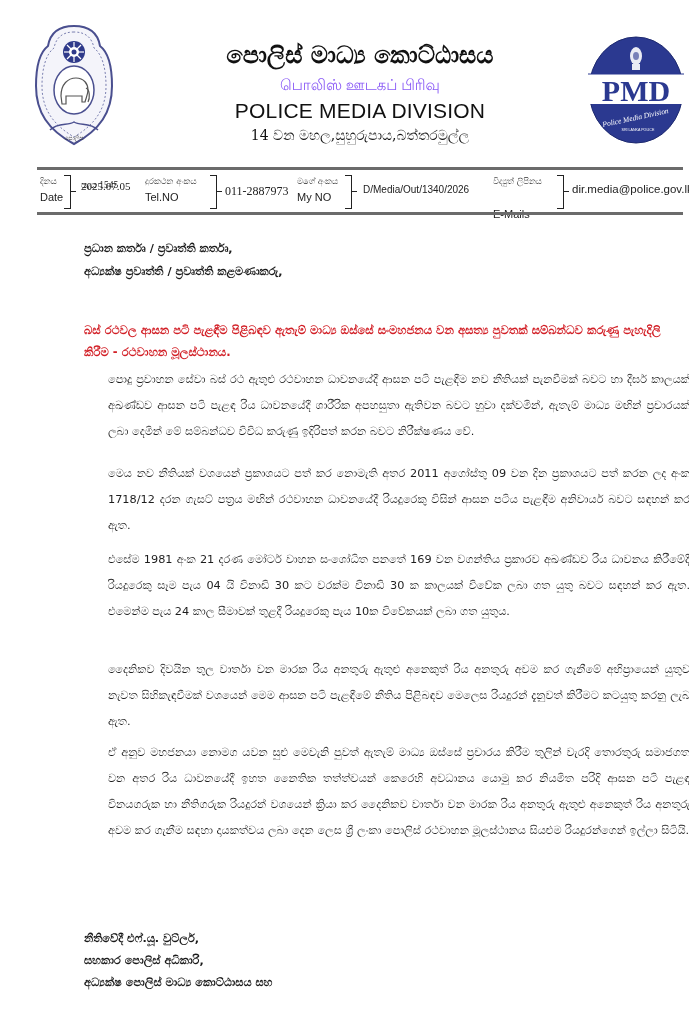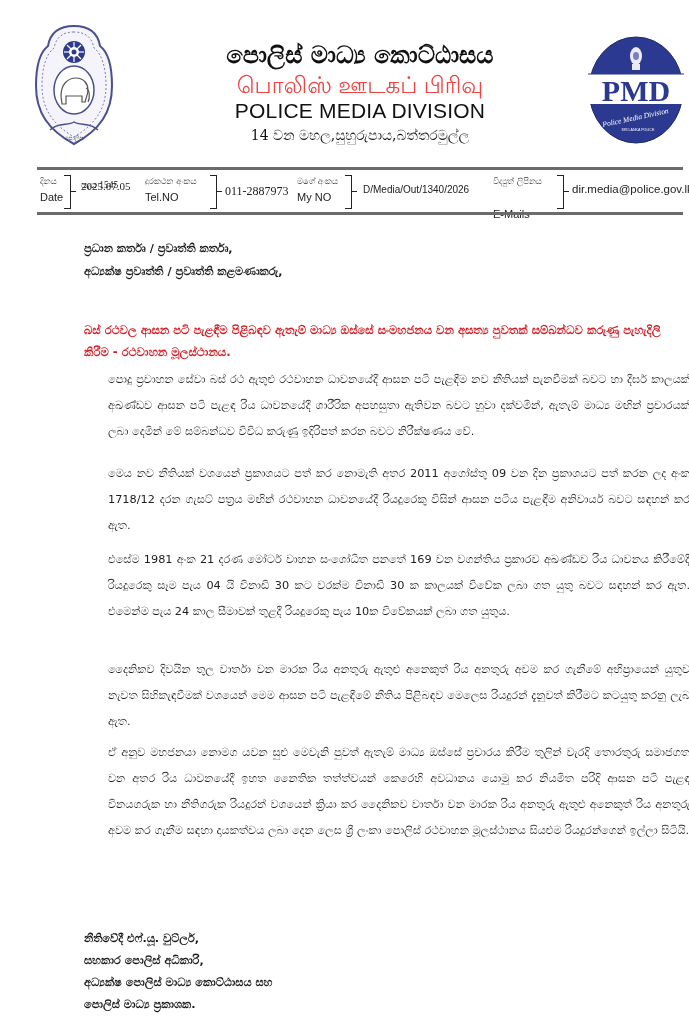--- a/index.html
+++ b/index.html
@@ -7,21 +7,21 @@
     width: 689px; height: 1024px; background: #ffffff; position: relative; overflow: hidden;
     font-family: "DejaVu Sans", sans-serif; color: #1a1a1a;
   }
   .page { position: absolute; left: 0; top: 0; width: 689px; height: 1024px; }
 
   
   .crest { position: absolute; left: 28px; top: 22px; width: 92px; height: 128px; }
   .pmd-logo { position: absolute; left: 586px; top: 34px; width: 100px; height: 112px; }
   .head-center { position: absolute; left: 200px; top: 40px; width: 320px; text-align: center; }
   .h-sinhala { font-family: "DejaVu Sans", sans-serif; font-weight: bold; font-size: 24px; line-height: 30px; color: #111; }
-  .h-tamil { font-family: Liberation Sans, sans-serif; font-size: 23px; line-height: 26px; color: #ef4444; margin-top: 2px; }
+  .h-tamil { font-family: Liberation Serif, serif; font-size: 15px; line-height: 26px; color: #8b5cf6; margin-top: 2px; }
   .h-english { font-family: "Liberation Sans", sans-serif; font-size: 21px; line-height: 26px; color: #111; letter-spacing: 0.2px; }
   .h-address { font-family: "DejaVu Serif", serif; font-size: 14px; line-height: 22px; color: #111; }
 
   
   .rule { position: absolute; left: 37px; width: 646px; height: 3px; background: #6b6b6b; }
   .rule.top { top: 167px; }
   .rule.bottom { top: 212px; }
   .infobar { position: absolute; left: 37px; top: 172px; width: 646px; height: 38px; }
   .cell { position: absolute; top: 0; height: 38px; }
   .lbl { position: absolute; font-size: 8.5px; line-height: 14px; color: #333; white-space: nowrap; }
@@ -141,15 +141,14 @@
   <div class="para p1">පොදු ප්‍රවාහන සේවා බස් රථ ඇතුළු රථවාහන ධාවනයේදී ආසන පටි පැළඳීම නව නීතියක් පැනවීමක් බවට හා දීර්ඝ කාලයක් අඛණ්ඩව ආසන පටි පැළඳ රිය ධාවනයේදී ශාරීරික අපහසුතා ඇතිවන බවට හුවා දක්වමින්, ඇතැම් මාධ්‍ය මඟින් ප්‍රචාරයක් ලබා දෙමින් මේ සම්බන්ධව විවිධ කරුණු ඉදිරිපත් කරන බවට නිරීක්ෂණය වේ.</div>
   <div class="para p2">මෙය නව නීතියක් වශයෙන් ප්‍රකාශයට පත් කර නොමැති අතර 2011 අගෝස්තු 09 වන දින ප්‍රකාශයට පත් කරන ලද අංක 1718/12 දරන ගැසට් පත්‍රය මඟින් රථවාහන ධාවනයේදී රියදුරෙකු විසින් ආසන පටිය පැළඳීම අනිවාර්ය බවට සඳහන් කර ඇත.</div>
   <div class="para p3">එසේම 1981 අංක 21 දරණ මෝටර් වාහන සංශෝධිත පනතේ 169 වන වගන්තිය ප්‍රකාරව අඛණ්ඩව රිය ධාවනය කිරීමේදී රියදුරෙකු සෑම පැය 04 යි විනාඩි 30 කට වරක්ම විනාඩි 30 ක කාලයක් විවේක ලබා ගත යුතු බවට සඳහන් කර ඇත. එමෙන්ම පැය 24 කාල සීමාවක් තුළදී රියදුරෙකු පැය 10ක විවේකයක් ලබා ගත යුතුය.</div>
   <div class="para p4">දෛනිකව දිවයින තුල වාර්තා වන මාරක රිය අනතුරු ඇතුළු අනෙකුත් රිය අනතුරු අවම කර ගැනීමේ අභිප්‍රායෙන් යුතුව නැවත සිහිකැඳවීමක් වශයෙන් මෙම ආසන පටි පැළඳීමේ නීතිය පිළිබඳව මෙලෙස රියදුරන් දැනුවත් කිරීමට කටයුතු කරනු ලැබ ඇත.</div>
   <div class="para p5">ඒ අනුව මහජනයා නොමග යවන සුළු මෙවැනි පුවත් ඇතැම් මාධ්‍ය ඔස්සේ ප්‍රචාරය කිරීම තුලින් වැරදි තොරතුරු සමාජගත වන අතර රිය ධාවනයේදී ඉහත නෛතික තත්ත්වයන් කෙරෙහි අවධානය යොමු කර නියමිත පරිදි ආසන පටි පැළඳ විනයගරුක හා නීතිගරුක රියදුරන් වශයෙන් ක්‍රියා කර දෛනිකව වාර්තා වන මාරක රිය අනතුරු ඇතුළු අනෙකුත් රිය අනතුරු අවම කර ගැනීම සඳහා දායකත්වය ලබා දෙන ලෙස ශ්‍රී ලංකා පොලිස් රථවාහන මූලස්ථානය සියළුම රියදුරන්ගෙන් ඉල්ලා සිටියි.</div>
 
   <div class="signature">
     <div>නීතිවේදී එෆ්.යූ. වුට්ලර්,</div>
     <div>සහකාර පොලිස් අධිකාරි,</div>
     <div>අධ්‍යක්ෂ පොලිස් මාධ්‍ය කොට්ඨාසය සහ</div>
-    <div>පොලිස් මාධ්‍ය ප්‍රකාශක.</div>
   </div>
 </div>
 
 </body></html>

